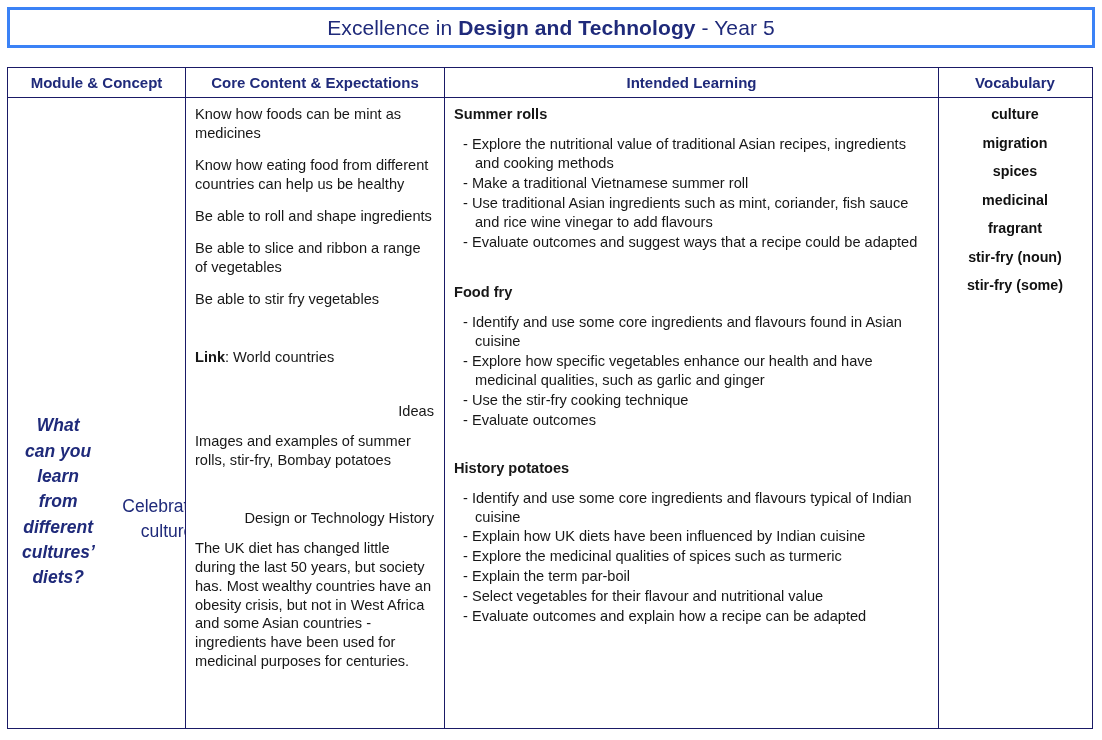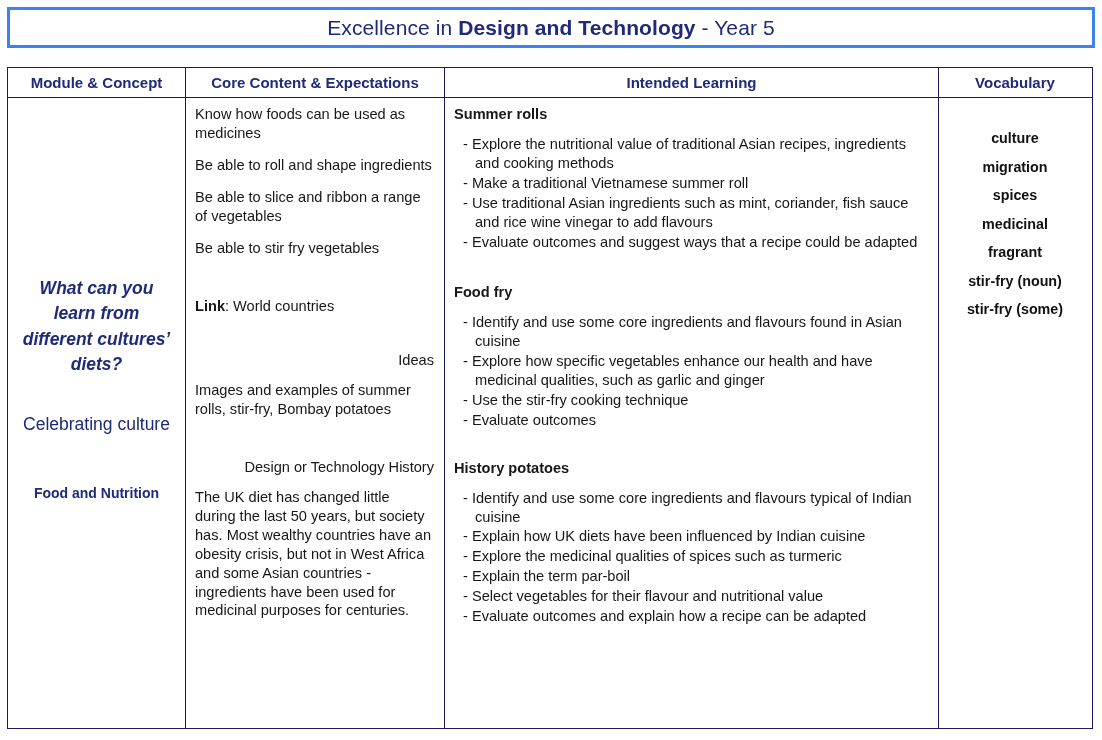--- a/index.html
+++ b/index.html
@@ -81,27 +81,27 @@
     color: #1f2a7a;
     border-right: 1.6px solid #1a1a66;
   }
   .thead .cell:last-child { border-right: none; }
 
   .tbody .cell {
     box-sizing: border-box;
     border-right: 1.6px solid #1a1a66;
     overflow: hidden;
   }
-  .tbody .cell:last-child { border-right: none; margin-top: 24px; }
+  .tbody .cell:last-child { border-right: none; }
 
   
   .col1-inner {
     height: 100%;
     display: flex;
-    flex-direction: column;
+    flex-direction: row;
     align-items: center;
     justify-content: flex-start;
     padding-top: 178px;
     box-sizing: border-box;
     text-align: center;
     color: #1f2a7a;
   }
   .concept-question {
     font-size: 17.5px;
     font-style: italic;
@@ -194,21 +194,22 @@
       <div class="cell c1">
         <div class="col1-inner">
           <div class="concept-question">What can you learn from different cultures’ diets?</div>
           <div class="concept-sub">Celebrating culture</div>
           <div class="concept-subject">Food and Nutrition</div>
         </div>
       </div>
 
       <div class="cell c2">
         <div class="col2-inner">
-          <div class="c2-item">Know how foods can be used as medicines</div>
+          <div class="c2-item">Know how foods can be mint as medicines</div>
+          <div class="c2-item">Know how eating food from different countries can help us be healthy</div>
           <div class="c2-item">Be able to roll and shape ingredients</div>
           <div class="c2-item">Be able to slice and ribbon a range of vegetables</div>
           <div class="c2-item">Be able to stir fry vegetables</div>
 
           <div class="c2-gap"></div>
 
           <div class="c2-item"><span class="c2-label">Link</span><span>: World countries</span></div>
 
           <div class="c2-gap-sm"></div>
 

